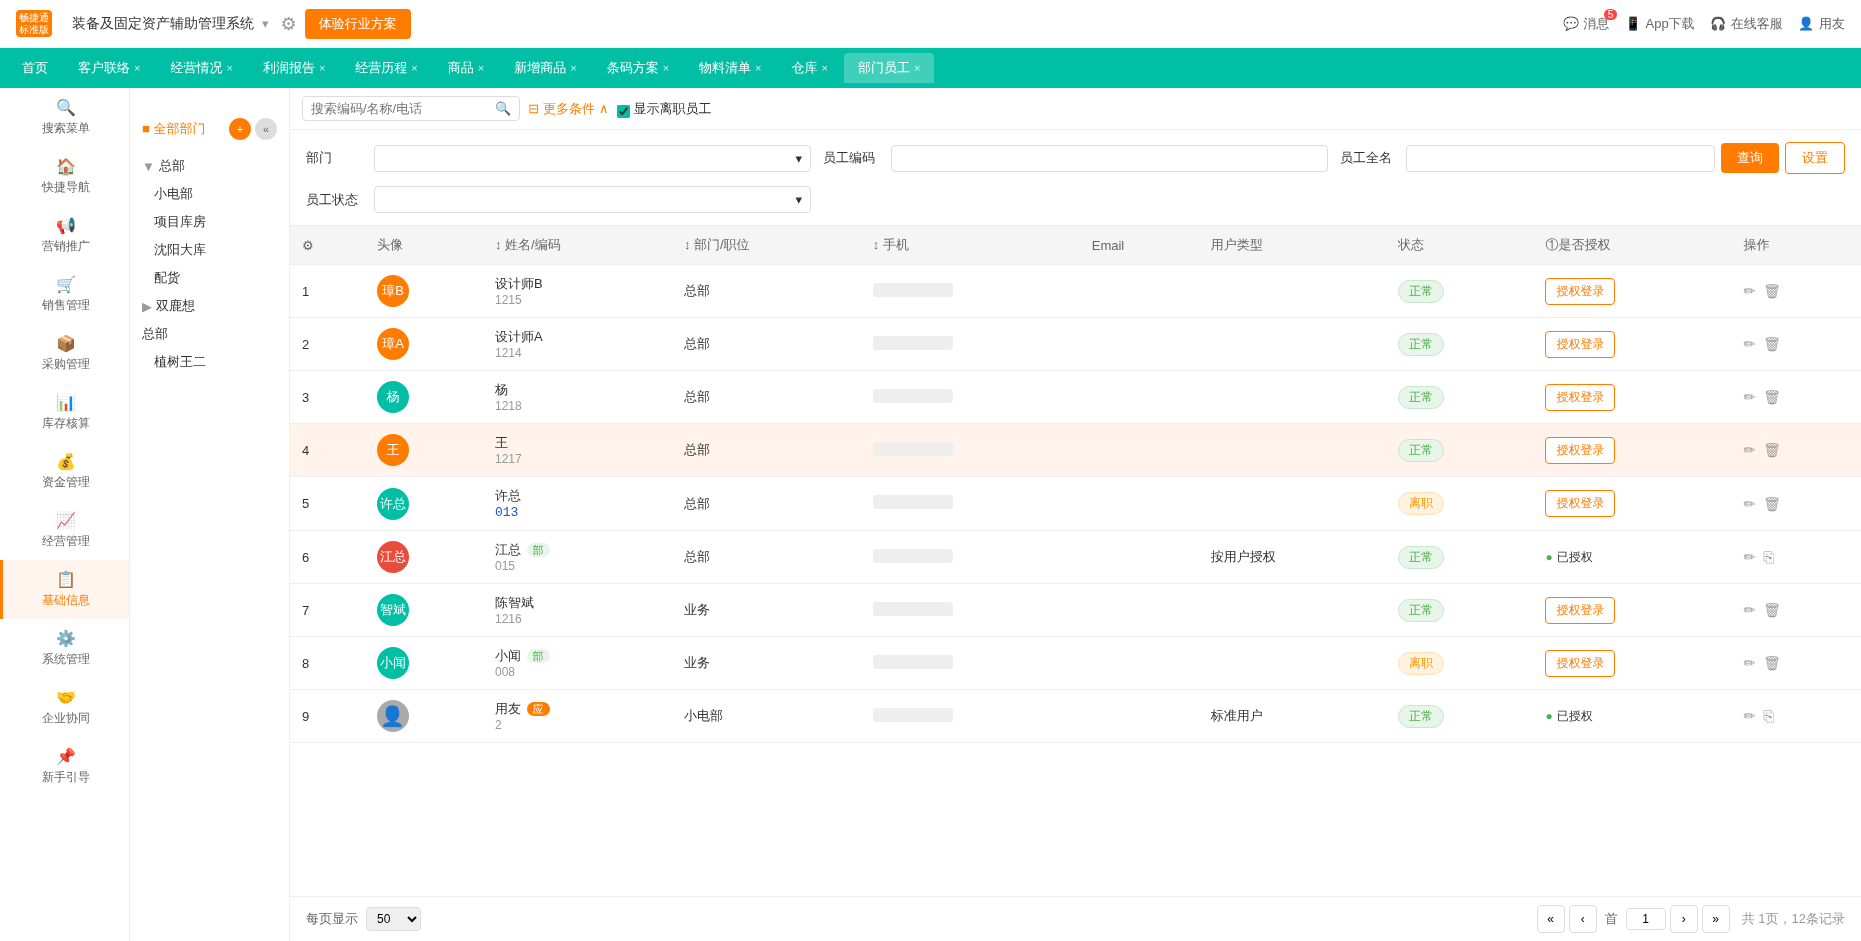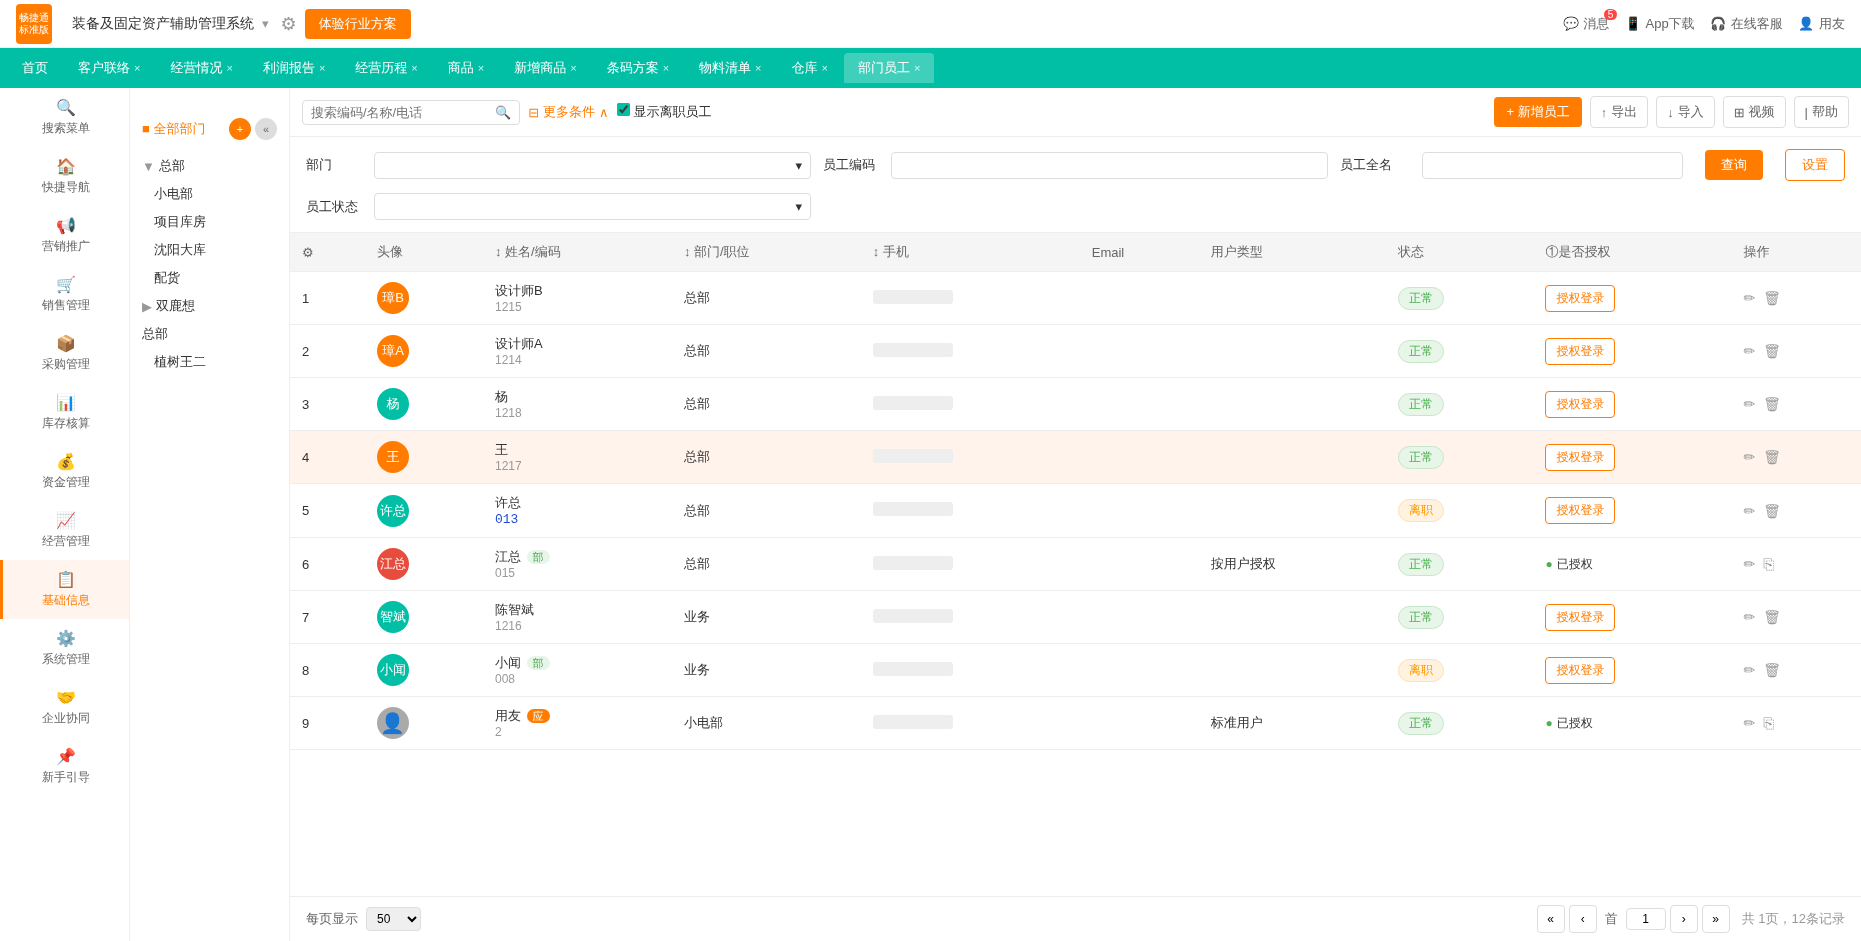--- a/index.html
+++ b/index.html
@@ -10,21 +10,21 @@
       background: #fff;
       height: 48px;
       display: flex;
       align-items: center;
       padding: 0 16px;
       border-bottom: 1px solid #eee;
       justify-content: space-between;
     }
     .top-bar-left { display: flex; align-items: center; gap: 8px; }
     .logo-area { display: flex; align-items: center; gap: 8px; }
-    .logo-icon { width: 36px; height: 40px; background: #ff7c00; border-radius: 4px; display: flex; align-items: center; justify-content: center; color: #fff; font-size: 10px; line-height: 1.2; text-align: center; }
+    .logo-icon { width: 36px; height: 27px; background: #ff7c00; border-radius: 4px; display: flex; align-items: center; justify-content: center; color: #fff; font-size: 10px; line-height: 1.2; text-align: center; }
     .system-title { font-size: 14px; color: #333; margin-left: 12px; }
     .top-bar-right { display: flex; align-items: center; gap: 16px; color: #666; font-size: 13px; }
     .top-bar-right span { cursor: pointer; display: flex; align-items: center; gap: 4px; }
     .msg-badge { position: relative; }
     .badge { background: #ff4444; color: #fff; border-radius: 8px; font-size: 10px; padding: 0 4px; position: absolute; top: -6px; right: -8px; }
     .btn-experience { background: #ff7c00; color: #fff; border: none; border-radius: 4px; padding: 6px 14px; cursor: pointer; font-size: 13px; }
 
     
     .nav-tabs {
       background: #00bfa5;
@@ -81,21 +81,21 @@
       background: #fff;
       padding: 8px 12px;
       display: flex;
       align-items: center;
       gap: 8px;
       border-bottom: 1px solid #eee;
     }
     .search-box { display: flex; align-items: center; border: 1px solid #ddd; border-radius: 4px; padding: 4px 8px; gap: 4px; }
     .search-box input { border: none; outline: none; font-size: 13px; width: 180px; color: #999; }
     .filter-btn { display: flex; align-items: center; gap: 4px; color: #ff7c00; cursor: pointer; font-size: 13px; }
-    .checkbox-label { display: flex; align-items: flex-start; gap: 4px; font-size: 13px; cursor: pointer; color: #333; }
+    .checkbox-label { display: flex; align-items: flex-end; gap: 4px; font-size: 13px; cursor: pointer; color: #333; }
     .checkbox-label input { accent-color: #00bfa5; }
     .toolbar-right { margin-left: auto; display: flex; align-items: center; gap: 8px; }
     .btn-primary { background: #ff7c00; color: #fff; border: none; border-radius: 4px; padding: 6px 12px; cursor: pointer; font-size: 13px; display: flex; align-items: center; gap: 4px; }
     .btn-outline { background: #fff; color: #666; border: 1px solid #ddd; border-radius: 4px; padding: 6px 10px; cursor: pointer; font-size: 13px; display: flex; align-items: center; gap: 4px; }
 
     
     .filter-row {
       background: #fff;
       padding: 12px 16px;
       border-bottom: 1px solid #eee;
@@ -313,54 +313,35 @@
       </div>
       <div class="filter-btn">
         <span>⊟</span>
         <span>更多条件</span>
         <span>∧</span>
       </div>
       <label class="checkbox-label">
         <input type="checkbox" checked="" style="">
         <span>显示离职员工</span>
       </label>
-      <div class="toolbar-right">
-        <button class="btn-primary">+ 新增员工</button>
-        <button class="btn-outline">
-          <span>↑</span>
-          <span>导出</span>
-        </button>
-        <button class="btn-outline">
-          <span>↓</span>
-          <span>导入</span>
-        </button>
-        <button class="btn-outline">
-          <span>⊞</span>
-          <span>视频</span>
-        </button>
-        <button class="btn-outline">
-          <span>|</span>
-          <span>帮助</span>
-        </button>
-      </div>
     </div>
 
     <div class="filter-row">
       <div class="filter-item">
         <label>部门</label>
         <div class="filter-select">
           <span></span>
           <span>▾</span>
         </div>
       </div>
       <div class="filter-item">
         <label>员工编码</label>
         <input type="text" class="filter-input" style="">
       </div>
-      <div class="filter-item" style="justify-content:flex-end;gap:22px;">
+      <div class="filter-item" style="justify-content:flex-end;gap:6px;">
         <label>员工全名</label>
         <input type="text" class="filter-input" style="width: 200px;">
         <button class="btn-search">查询</button>
         <button class="btn-set">设置</button>
       </div>
       <div class="filter-item">
         <label>员工状态</label>
         <div class="filter-select">
           <span></span>
           <span>▾</span>

